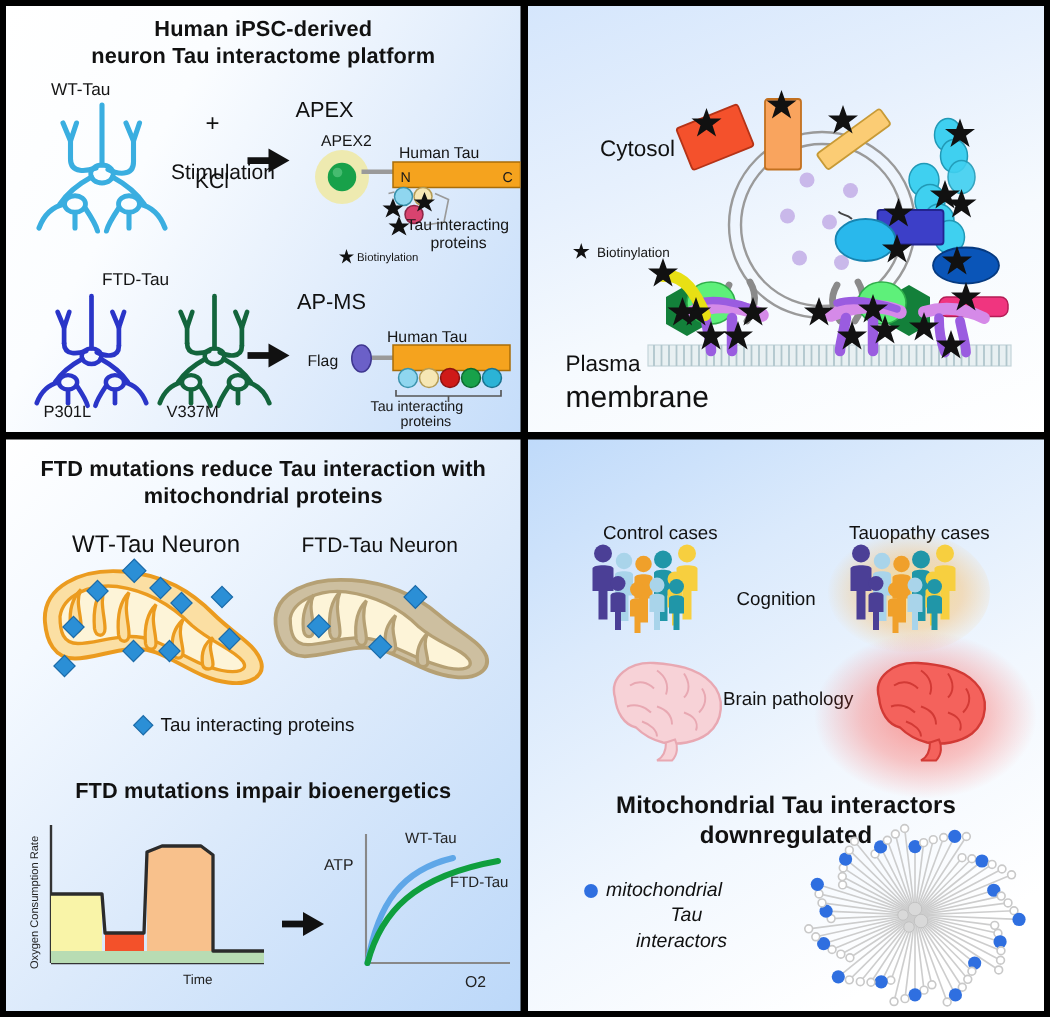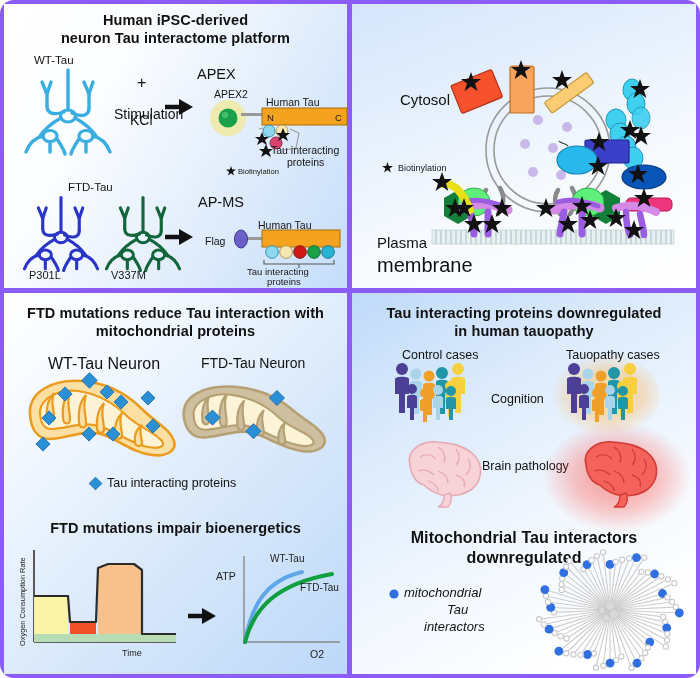--- a/index.html
+++ b/index.html
@@ -1,17 +1,17 @@
 <!DOCTYPE html>
 <html><head>
 <meta charset="utf-8">
 <style>
   html,body{margin:0;padding:0;background:#ffffff;}
   body{width:700px;height:678px;overflow:hidden;font-family:"Liberation Sans",sans-serif;color:#1a1a1a;}
-  #root{position:relative;width:700px;height:678px;background:#8b5cf6;border-radius:14px;}
+  #root{position:relative;width:700px;height:678px;background:#000000;}
 
   .panel{position:absolute;overflow:hidden;}
   .p-tl{left:4px;  top:4px;   width:343px; height:284px;
         background:linear-gradient(120deg,#ffffff 0%,#fbfdff 30%,#e3eefc 62%,#c5ddfa 100%);}
   .p-tr{left:352px;top:4px;   width:344px; height:284px;
         background:linear-gradient(160deg,#d5e6fc 0%,#e6f0fd 34%,#f6fafe 62%,#ffffff 100%);}
   .p-bl{left:4px;  top:293px; width:343px; height:381px;
         background:linear-gradient(135deg,#ffffff 0%,#f4f9ff 22%,#dceafb 55%,#bcd8f9 100%);}
   .p-br{left:352px;top:293px; width:344px; height:381px;
         background:linear-gradient(150deg,#bfdafa 0%,#dbeafc 28%,#f1f7fe 58%,#ffffff 86%);}
@@ -431,24 +431,20 @@
       <line x1="28" y1="96" x2="124" y2="96" stroke="#888" stroke-width="1.4"></line>
       <path d="M29 96 C36 56 52 34 86 26" fill="none" stroke="#5fa7e8" stroke-width="4" stroke-linecap="round"></path>
       <path d="M29 96 C38 62 60 38 116 28" fill="none" stroke="#0f9f3e" stroke-width="4" stroke-linecap="round"></path>
       <text x="54" y="16" font-family="Liberation Sans, sans-serif" font-size="10" fill="#222">WT-Tau</text>
       <text x="84" y="45" font-family="Liberation Sans, sans-serif" font-size="10" fill="#222">FTD-Tau</text>
       <text x="94" y="112" font-family="Liberation Sans, sans-serif" font-size="10.5" fill="#222">O2</text>
     </svg>
   </div>
 
   <div class="panel p-br">
-    <div class="title" style="top:12px;">
-      <span>Tau interacting proteins downregulated</span><br>
-      <span>in human  tauopathy</span>
-    </div>
 
     <div class="lbl-big" style="left:50px;top:55px;font-size:12.5px;">Control cases</div>
     <div class="lbl-big" style="left:214px;top:55px;font-size:12.5px;">Tauopathy cases</div>
     <div class="lbl-big" style="left:139px;top:99px;font-size:12.5px;">Cognition</div>
     <div class="lbl-big" style="left:130px;top:166px;font-size:12.5px;">Brain pathology</div>
 
     <svg class="abs" style="left:40px;top:68px;" width="84" height="62" viewBox="0 0 84 62">
       <g>
         <circle cx="10" cy="8" r="6" fill="#4b3f96"></circle>
         <path d="M3 18 C3 15 17 15 17 18 L17 33 L13 33 L13 52 L7 52 L7 33 L3 33 Z" fill="#4b3f96"></path>

